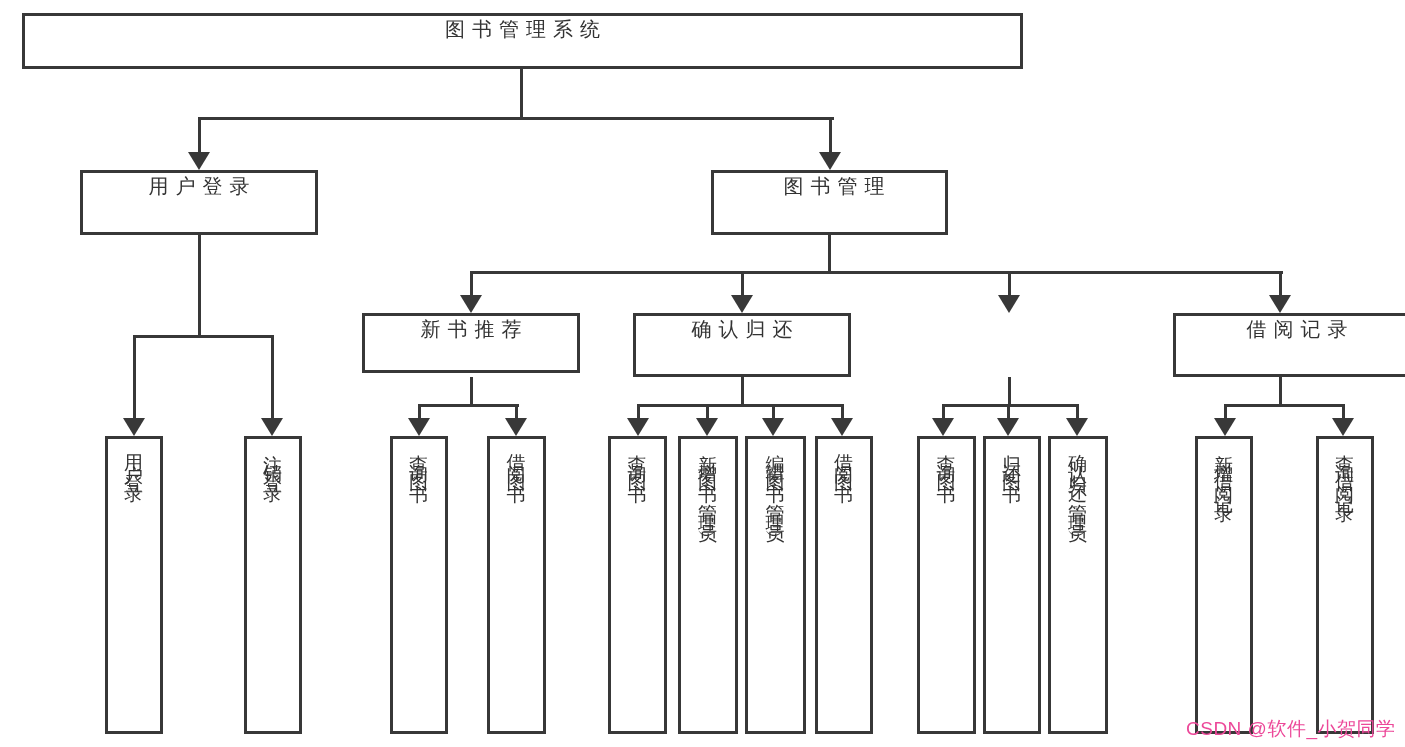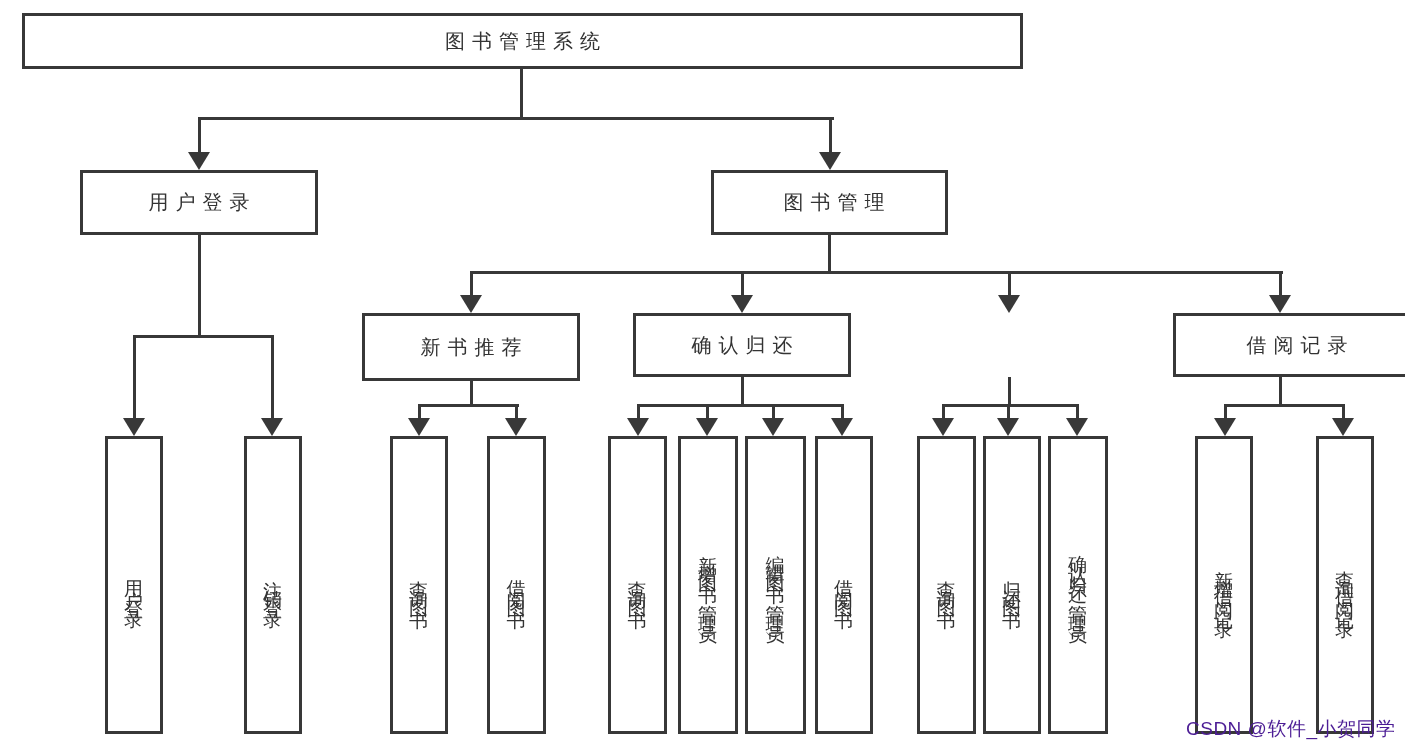--- a/index.html
+++ b/index.html
@@ -10,21 +10,20 @@
     background: #ffffff;
     font-family: "Liberation Sans", "DejaVu Sans", sans-serif;
     overflow: hidden;
   }
   .box {
     position: absolute;
     box-sizing: border-box;
     border: 3px solid #383838;
     background: #ffffff;
     display: flex;
-    align-items: center;
     justify-content: center;
     color: #333333;
   }
   .hlabel {
     font-size: 20px;
     letter-spacing: 7px;
     text-indent: 7px;
     white-space: nowrap;
     color: #333333;
   }
@@ -49,21 +48,21 @@
     width: 0; height: 0;
     border-left: 11px solid transparent;
     border-right: 11px solid transparent;
     border-top: 18px solid #383838;
   }
   .watermark {
     position: absolute;
     left: 1186px;
     top: 716px;
     font-size: 19px;
-    color: #4c1d95;
+    color: #ec4899;
     white-space: nowrap;
     letter-spacing: 0.5px;
   }
 </style>
 </head>
 <body>
 
 <div id="canvas">
 
   <div class="vline" style="left:520px; top:69px; height:49px;"></div>
@@ -129,21 +128,21 @@
     <span class="hlabel">图书管理系统</span>
   </div>
 
   <div class="box" style="left:80px; top:170px; width:238px; height:65px;">
     <span class="hlabel">用户登录</span>
   </div>
   <div class="box" style="left:711px; top:170px; width:237px; height:65px;padding-left:9px;">
     <span class="hlabel">图书管理</span>
   </div>
 
-  <div class="box" style="left:362px; top:313px; width:218px; height:68px;">
+  <div class="box" style="left:362px; top:313px; width:218px; height:60px;">
     <span class="hlabel">新书推荐</span>
   </div>
   <div class="box" style="left:633px; top:313px; width:218px; height:64px;">
     <span class="hlabel">确认归还</span>
   </div>
   <div class="box" style="left:1173px; top:313px; width:248px; height:64px;">
     <span class="hlabel">借阅记录</span>
   </div>
 
   <div class="box leaf" style="left:105px; width:58px;">

